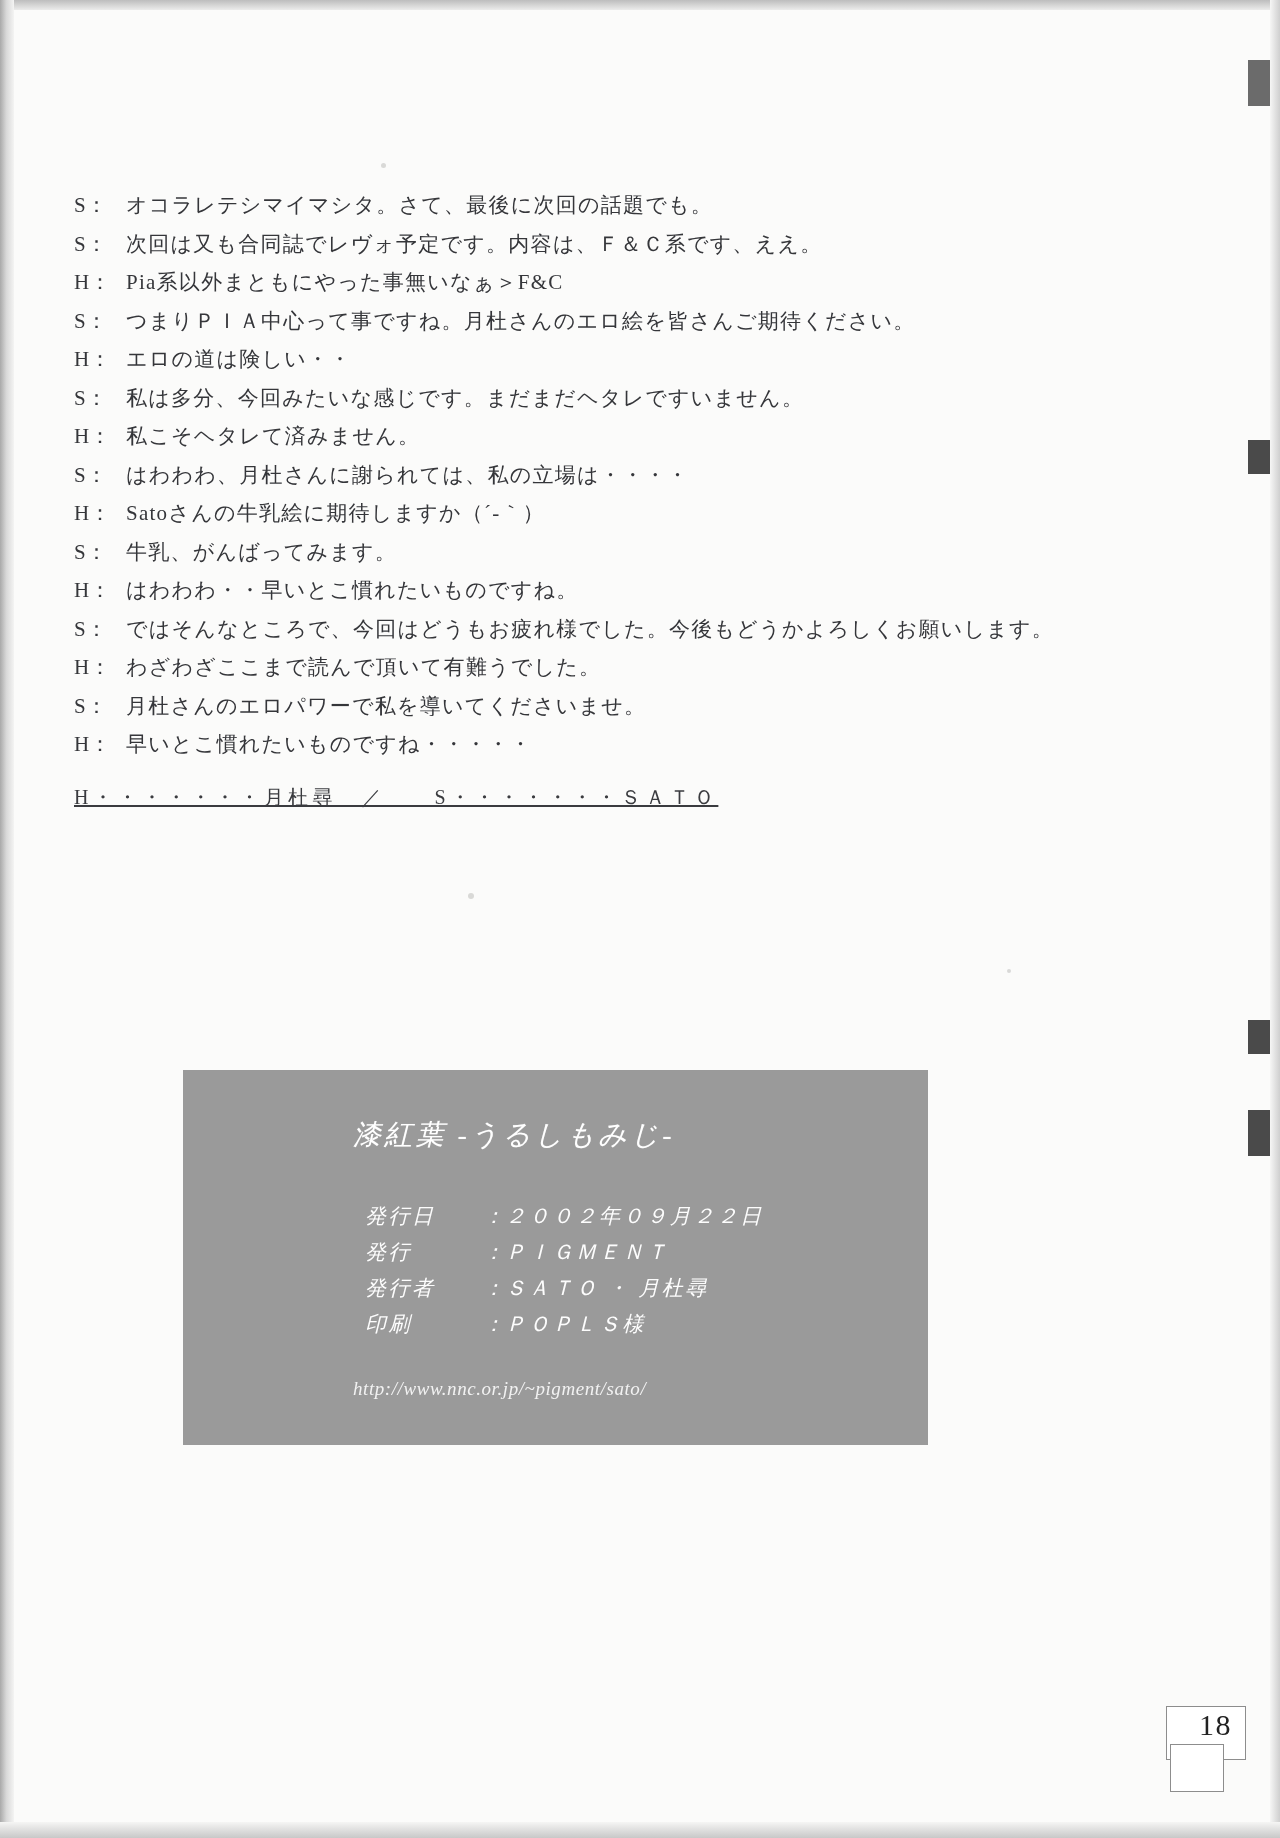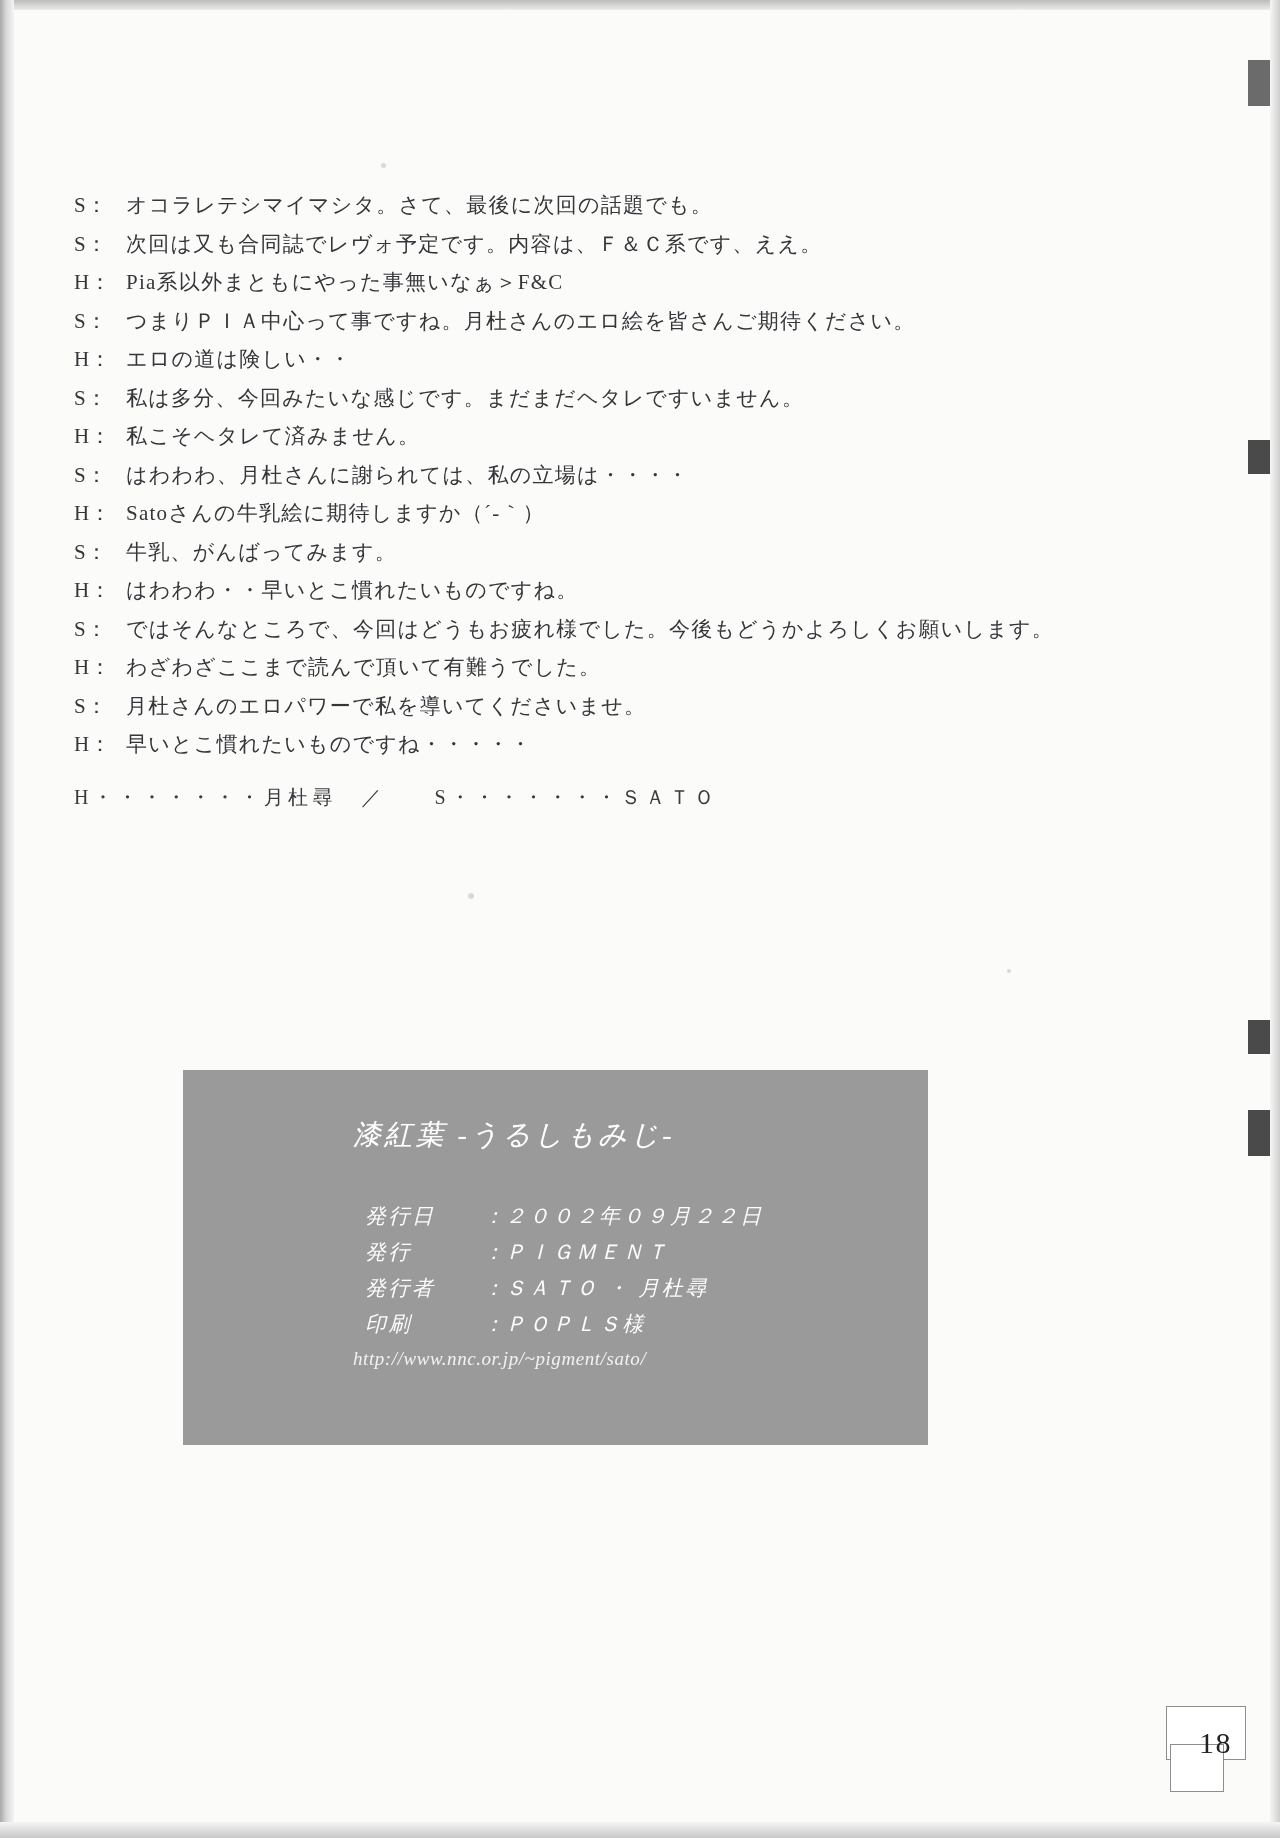--- a/index.html
+++ b/index.html
@@ -89,20 +89,21 @@
 
   
   .credits {
     position: absolute;
     left: 74px;
     top: 784px;
     font-size: 20px;
     letter-spacing: 0.22em;
     color: #3a3b3f;
     white-space: nowrap;
+    text-decoration: underline;
   }
 
   
   .colophon {
     position: absolute;
     left: 183px;
     top: 1070px;
     width: 745px;
     height: 375px;
     background: #9a9a9a;
@@ -130,20 +131,21 @@
   }
   .colo-row .k {
     width: 118px;
     flex: 0 0 118px;
   }
   .colo-row .sep {
     width: 22px;
     flex: 0 0 22px;
   }
   .colo-links {
+    margin-top: 30px;
     font-size: 19px;
     line-height: 33px;
     letter-spacing: 0.03em;
     color: #f2f2f2;
     white-space: nowrap;
   }
 
   
   .pagenum-wrap {
     position: absolute;
@@ -161,21 +163,21 @@
   }
   .pagenum-box-b {
     position: absolute;
     right: 22px; top: 38px;
     width: 52px; height: 46px;
     border: 1px solid #8d8d8d;
     background: #ffffff;
   }
   .pagenum {
     position: absolute;
-    right: 14px; top: 20px;
+    right: 14px; top: 2px;
     font-size: 30px;
     letter-spacing: 0.05em;
     color: #222;
   }
 
   
   .speck {
     position: absolute;
     background: #d9d9d7;
     border-radius: 50%;

